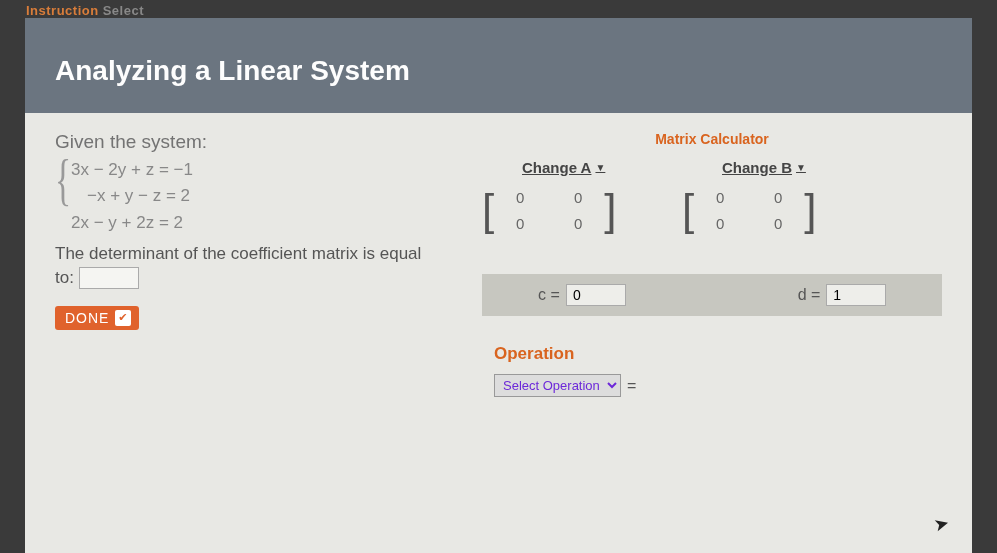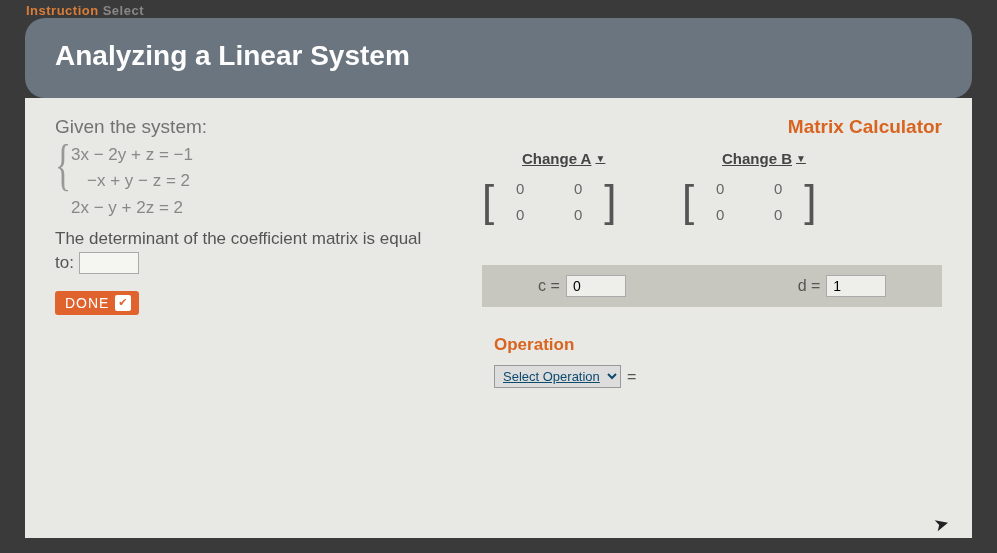--- a/index.html
+++ b/index.html
@@ -21,22 +21,21 @@
   .tab {
     font-size: 13px;
     font-weight: bold;
     color: #888;
     letter-spacing: 0.5px;
   }
   .tab.active { color: #d97d3a; }
   .header {
     background: #6b7580;
     margin: 0 25px;
-    padding: 22px 30px 26px 30px;
-    border-radius: 20px;
+    padding: 37px 30px 26px 30px;
   }
   .header h1 {
     color: #fdfdfd;
     font-size: 28px;
     font-weight: bold;
   }
   .content {
     background: #e8e8e4;
     margin: 0 25px;
     padding: 18px 30px 60px 30px;
@@ -100,23 +99,23 @@
     display: inline-flex;
     align-items: center;
     justify-content: center;
     border-radius: 2px;
     margin-left: 6px;
     font-size: 11px;
   }
   .right { flex: 1; }
   .calc-title {
     color: #d9641f;
-    font-size: 19px;
-    font-weight: bold;
-    text-align: right;
+    font-size: 14px;
+    font-weight: bold;
+    text-align: center;
     margin-bottom: 12px;
   }
   .calc-row {
     display: flex;
     justify-content: flex-start;
   }
   .calc-col { width: 200px; }
   .change-link {
     color: #444;
     font-size: 15px;
@@ -191,22 +190,21 @@
     font-weight: bold;
     margin-bottom: 10px;
     padding-left: 12px;
   }
   .op-select-wrap { display: flex; align-items: center; gap: 6px; padding-left: 12px;}
   .op-select {
     border: 1px solid #999;
     background: #ddd;
     font-size: 13px;
     padding: 2px 4px;
-    color: #0c4a6e;
-    text-decoration: underline;
+    color: #6d28d9;
   }
   .eq-sign { color: #555; font-size: 16px; }
   .result-text { color: #666; font-size: 16px; padding-left: 12px;}
   .cursor-arrow {
     position: absolute;
     bottom: 18px;
     right: 48px;
     color: #222;
     font-size: 18px;
     transform: rotate(-15deg);

